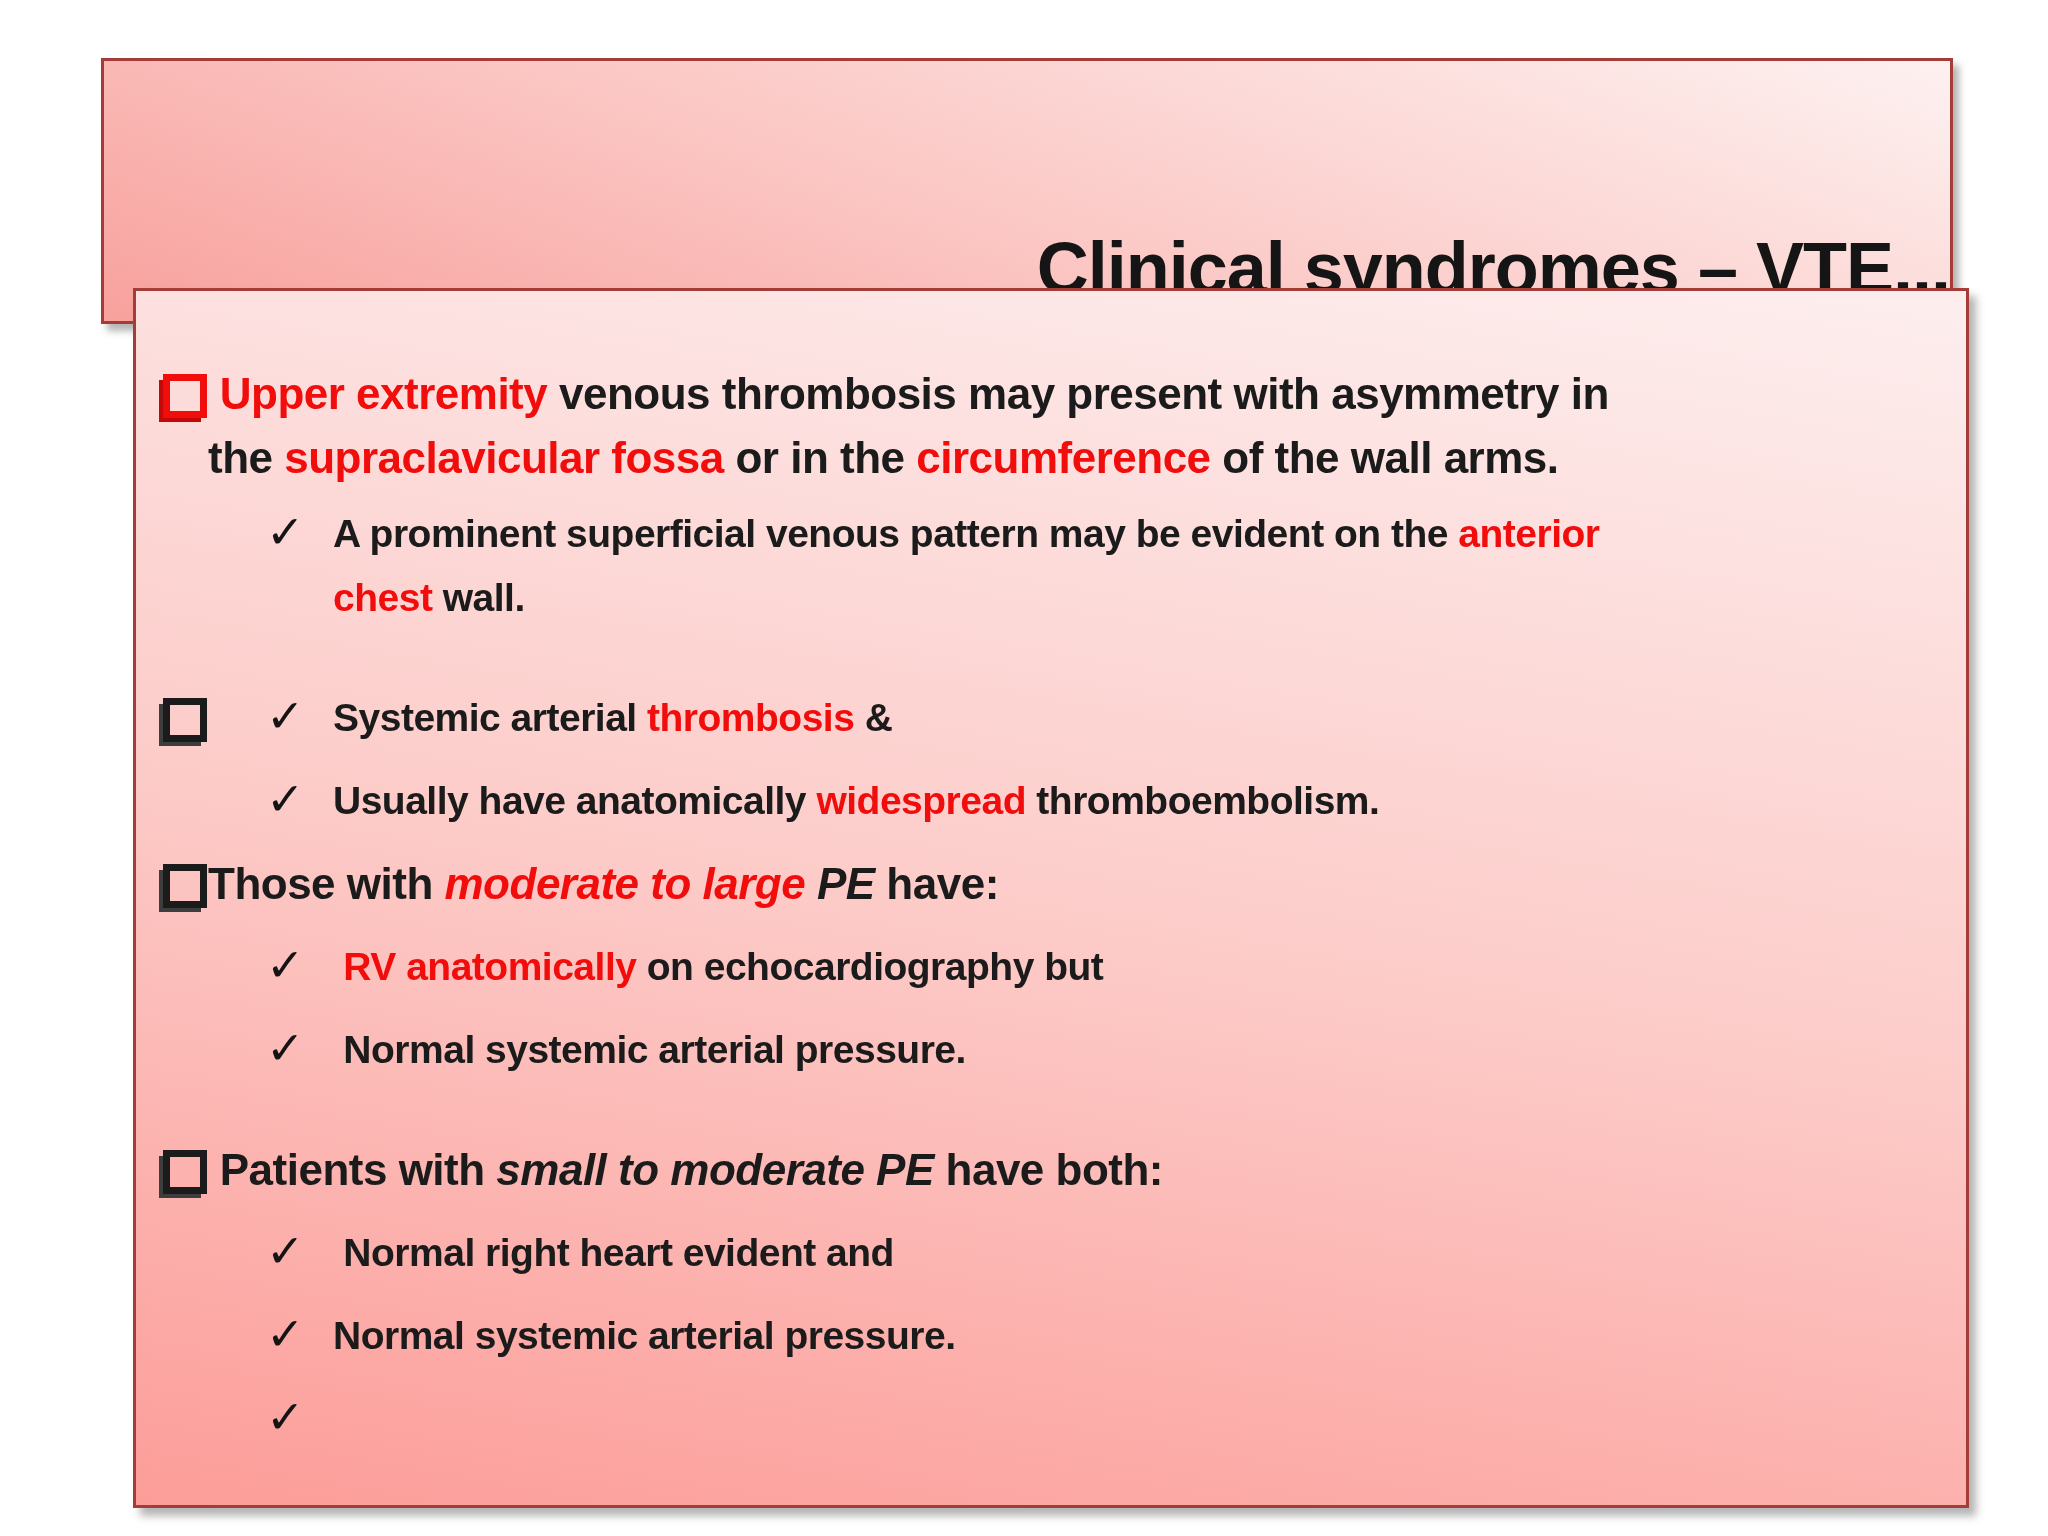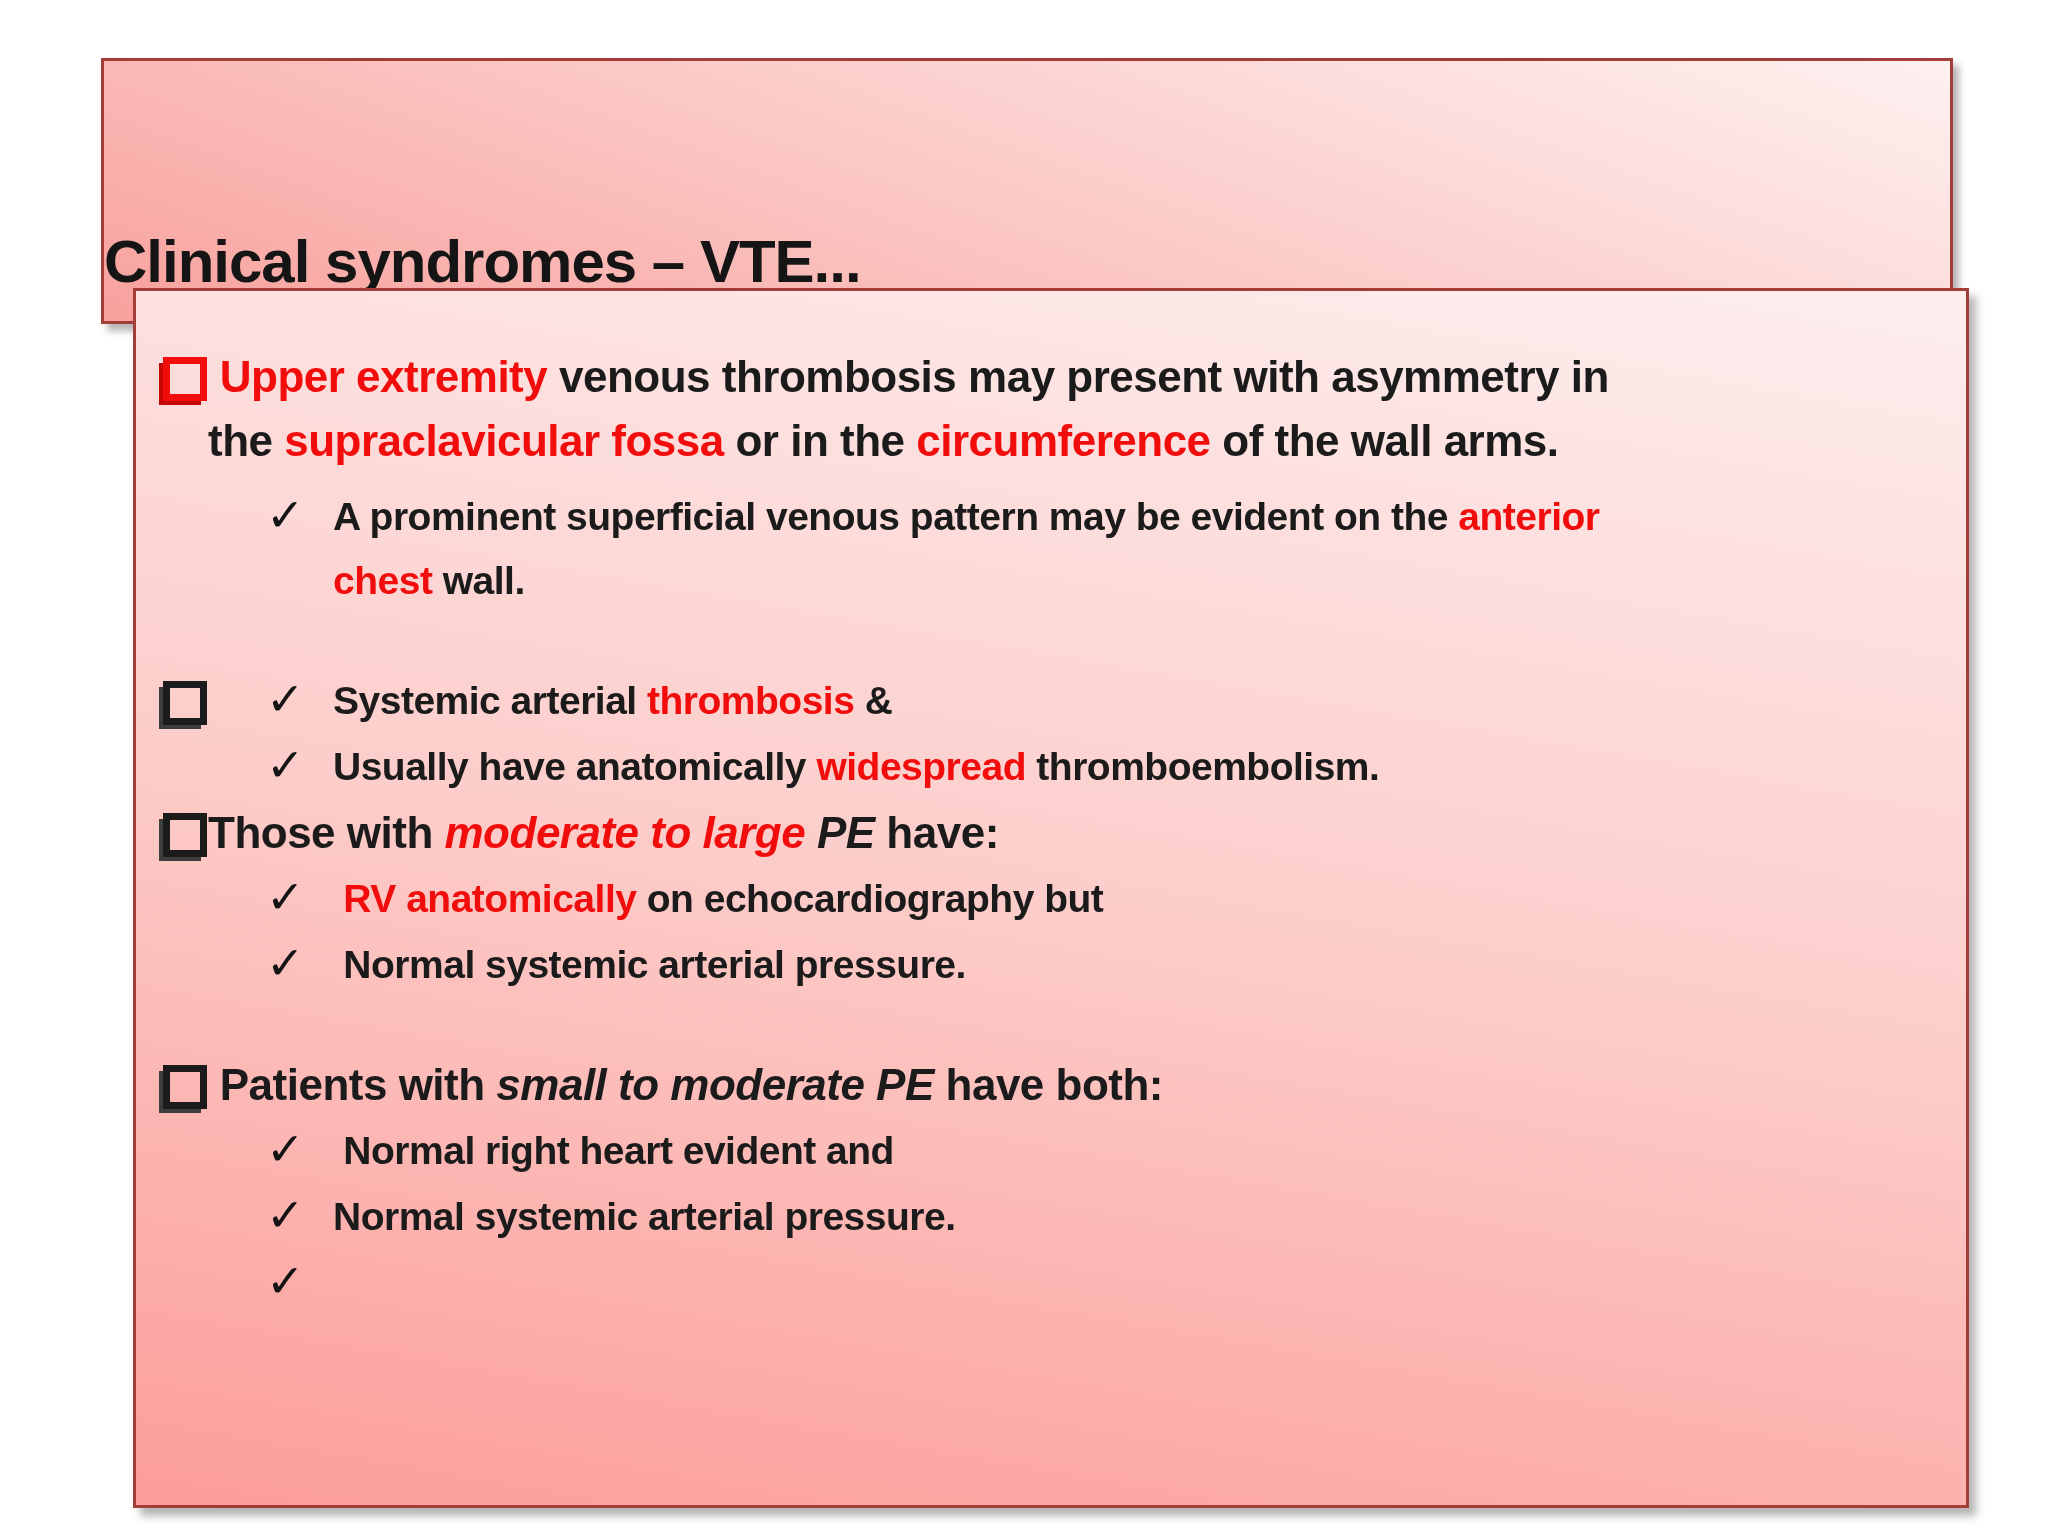--- a/index.html
+++ b/index.html
@@ -15,43 +15,43 @@
     position:absolute;
     left:101px;top:58px;width:1846px;height:260px;
     border:3px solid #a43c38;
     background:linear-gradient(200deg,#fdf1f0 0%,#fbc7c4 55%,#f8a19d 100%);
     box-shadow:6px 7px 7px rgba(90,90,90,0.45);
     z-index:1;
   }
   .slide-title{
     position:absolute;
     left:0;right:0;top:166px;
-    text-align:left;
-    font-size:60px;
+    text-align:right;
+    font-size:72px;
     font-weight:700;
     letter-spacing:-1px;
     color:#151515;
     white-space:nowrap;
   }
   .content-box{
     position:absolute;
     left:133px;top:288px;width:1830px;height:1214px;
     border:3px solid #a43c38;
     background:linear-gradient(190deg,#fdeeee 0%,#fccdca 50%,#fc9d99 100%);
     box-shadow:7px 8px 8px rgba(90,90,90,0.45);
     z-index:2;
   }
   .body{
     position:absolute;
     left:72px;top:0;right:36px;
     padding-top:52px;
   }
   .row{
     position:relative;
-    margin-top:2px;
+    margin-top:19px;
     line-height:64px;
     font-weight:700;
     color:#1b1b1b;
     letter-spacing:-0.5px;
   }
   .row.bullet{font-size:44px;}
   .row.check{font-size:39px;padding-left:125px;}
   .row.gap{margin-top:56px;}
   .row.smallgap{margin-top:12px;}
   .row .text{white-space:pre-wrap;}

